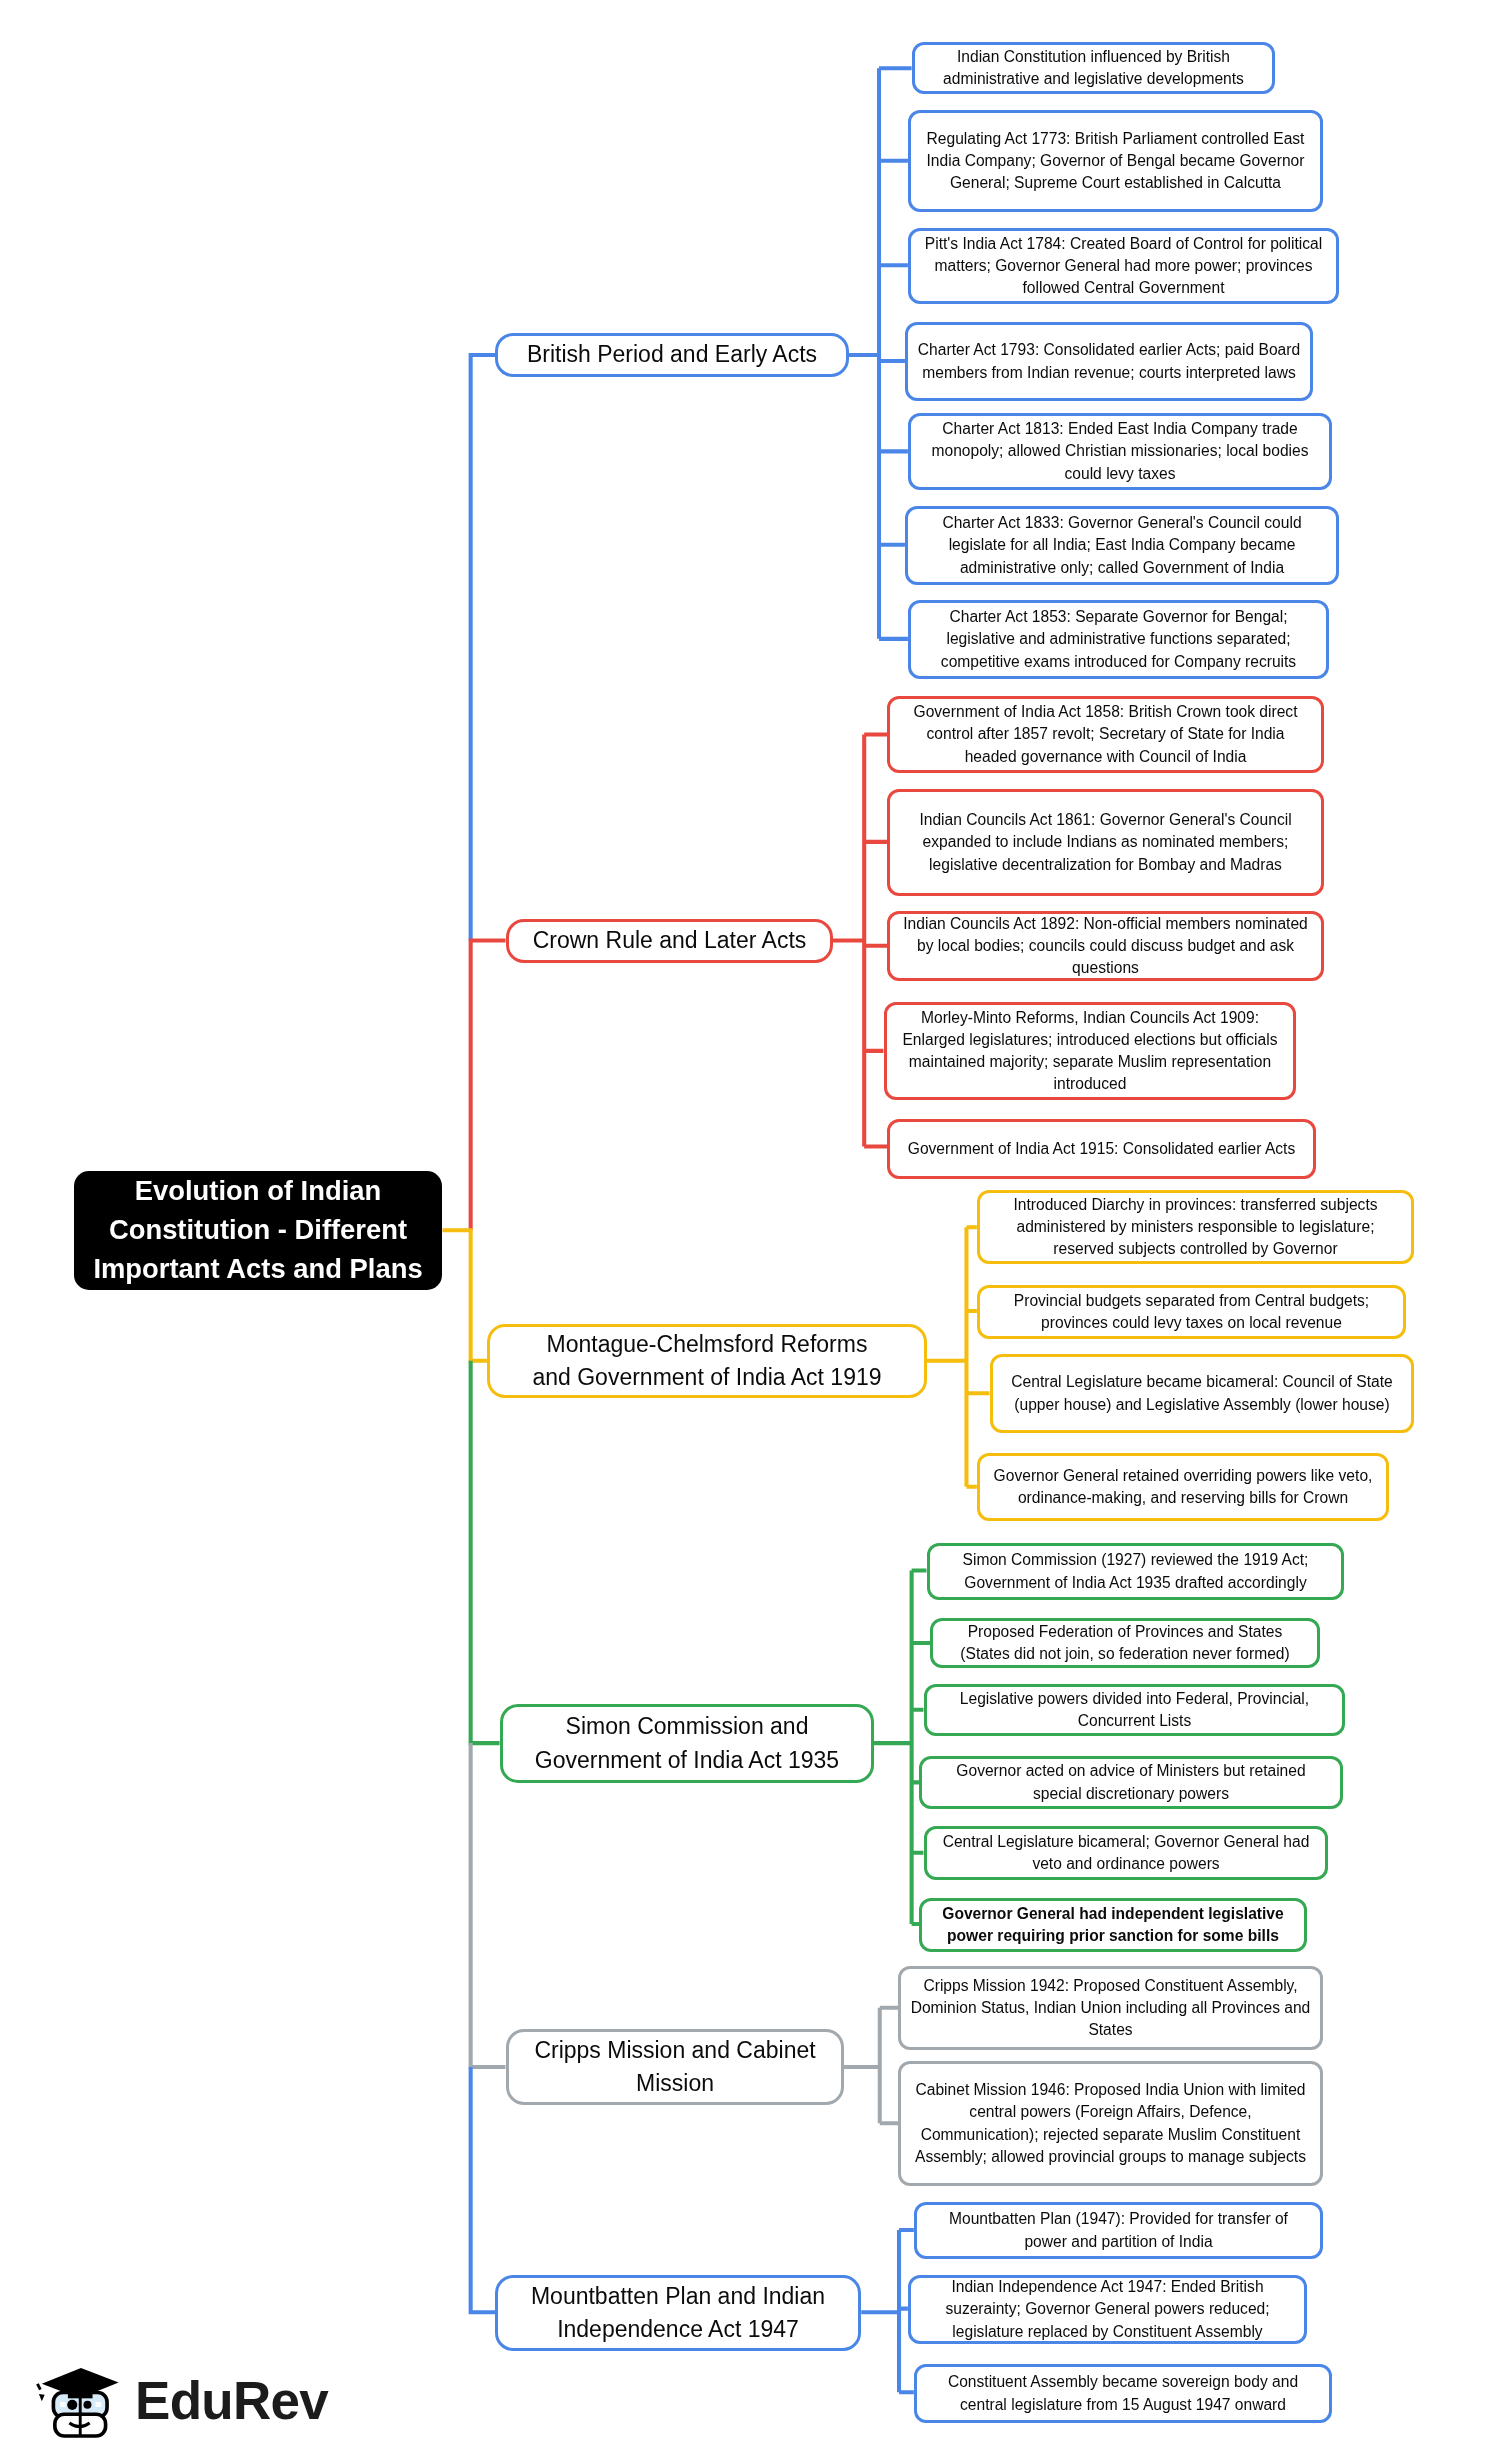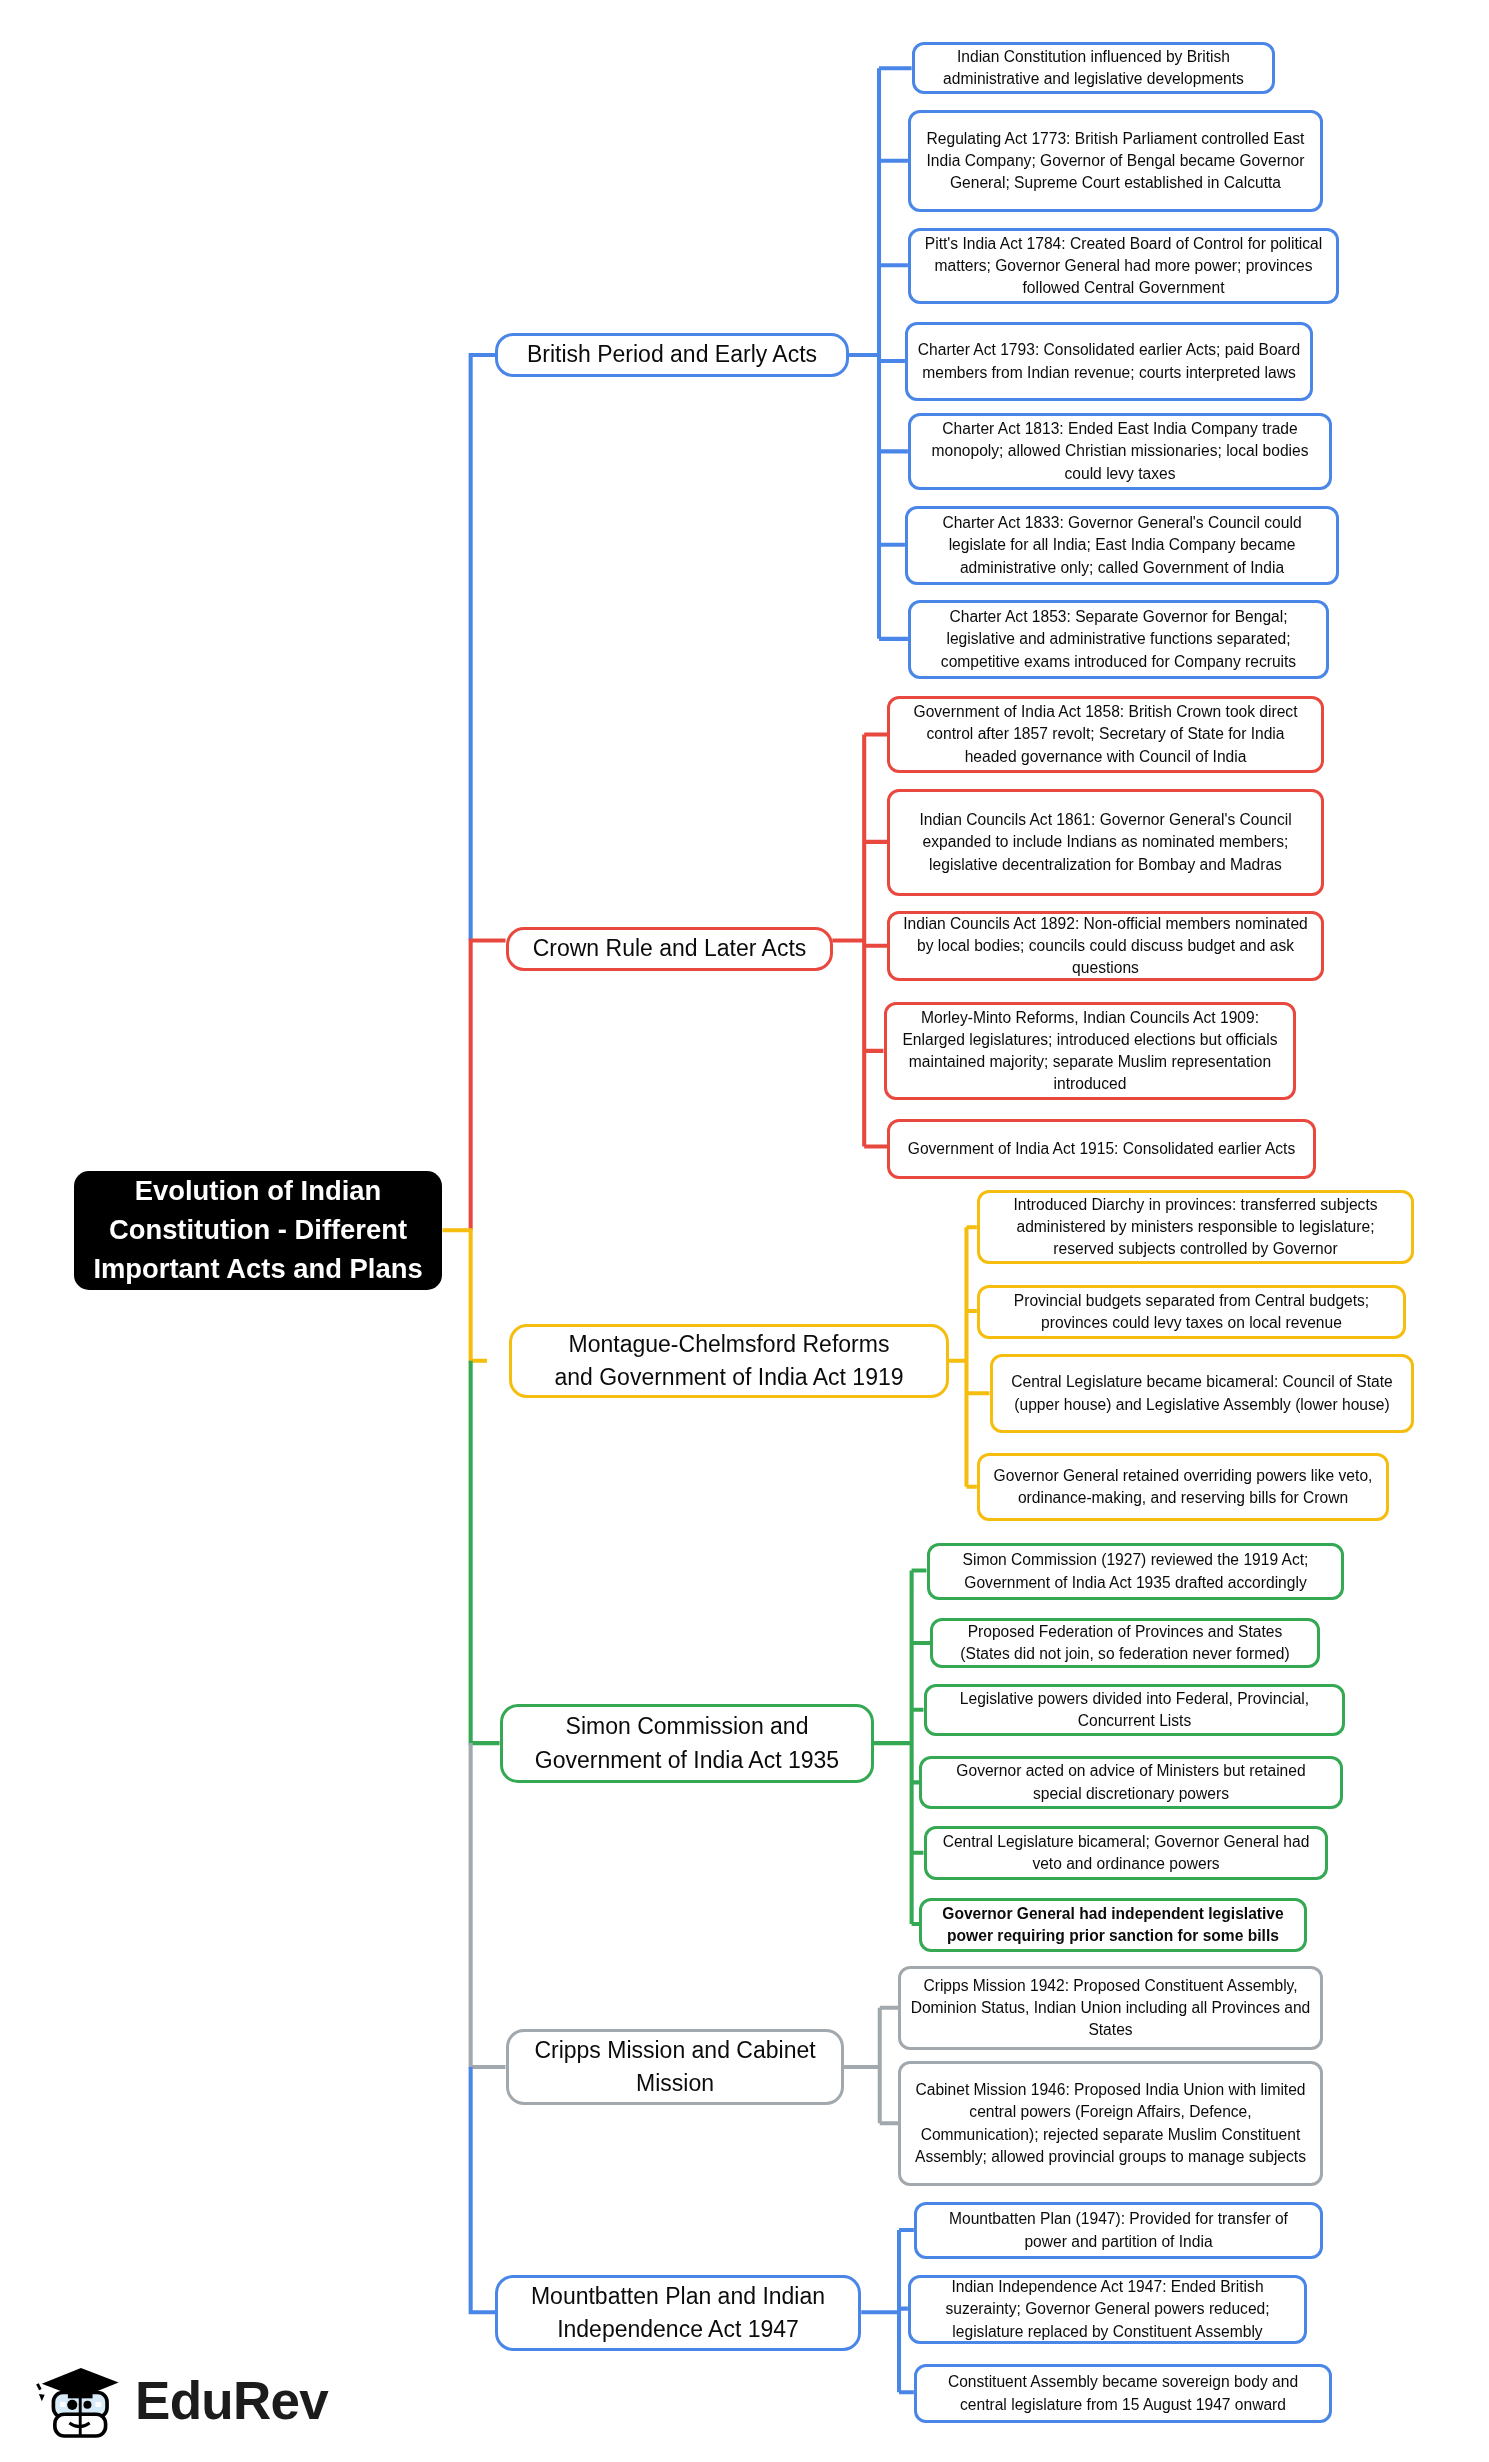--- a/index.html
+++ b/index.html
@@ -78,22 +78,22 @@
     <path d="M 1138 2789 L 1187 2789 M 1187 2709 L 1187 2865 M 1187 2709 L 1212 2709 M 1187 2865 L 1212 2865" fill="none" stroke-width="5.5" stroke="#A2A9AE"></path>
 
     <path d="M 1162 3120 L 1213 3120 M 1213 3009 L 1213 3228 M 1213 3009 L 1233 3009 M 1213 3115 L 1225 3115 M 1213 3228 L 1233 3228" fill="none" stroke-width="5.5" stroke="#4A86E8"></path>
   </svg>
 
   <div class="node root" style="left:74px;top:1171px;width:368px;height:119px;">Evolution of Indian
 Constitution - Different
 Important Acts and Plans</div>
 
   <div class="node blabel" style="left: 495px; top: 333px; width: 354px; height: 44px; border-color: rgb(74, 134, 232);">British Period and Early Acts</div>
-  <div class="node blabel" style="left: 506px; top: 919px; width: 327px; height: 44px; border-color: rgb(232, 72, 62); margin-top: 8px;">Crown Rule and Later Acts</div>
-  <div class="node blabel" style="left: 509px; top: 1324px; width: 440px; height: 74px; border-color: rgb(245, 189, 13);">Montague-Chelmsford Reforms
+  <div class="node blabel" style="left: 506px; top: 919px; width: 327px; height: 44px; border-color: rgb(232, 72, 62);">Crown Rule and Later Acts</div>
+  <div class="node blabel" style="left: 487px; top: 1324px; width: 440px; height: 74px; border-color: rgb(245, 189, 13);">Montague-Chelmsford Reforms
 and Government of India Act 1919</div>
   <div class="node blabel" style="left: 500px; top: 1704px; width: 374px; height: 79px; border-color: rgb(52, 168, 83);">Simon Commission and
 Government of India Act 1935</div>
   <div class="node blabel" style="left: 506px; top: 2029px; width: 338px; height: 76px; border-color: rgb(162, 169, 174);">Cripps Mission and Cabinet
 Mission</div>
   <div class="node blabel" style="left: 495px; top: 2275px; width: 366px; height: 76px; border-color: rgb(74, 134, 232);">Mountbatten Plan and Indian
 Independence Act 1947</div>
 
   <div class="node leaf" style="left: 912px; top: 42px; width: 363px; height: 52px; border-color: rgb(74, 134, 232);">Indian Constitution influenced by British administrative and legislative developments</div>
   <div class="node leaf" style="left: 908px; top: 110px; width: 415px; height: 102px; border-color: rgb(74, 134, 232);">Regulating Act 1773: British Parliament controlled East India Company; Governor of Bengal became Governor General; Supreme Court established in Calcutta</div>

